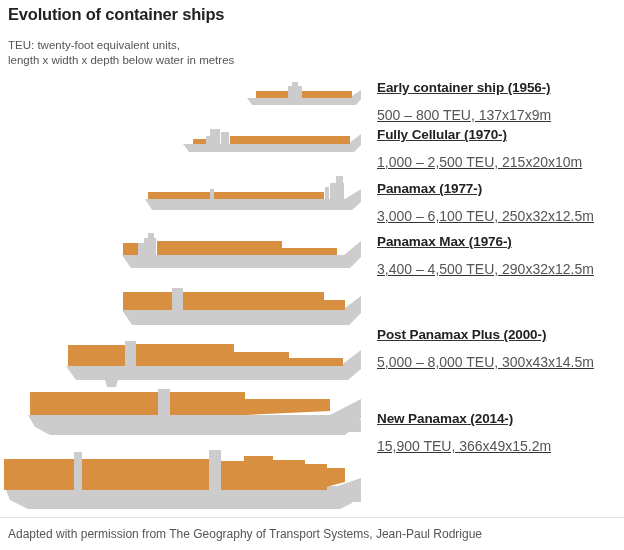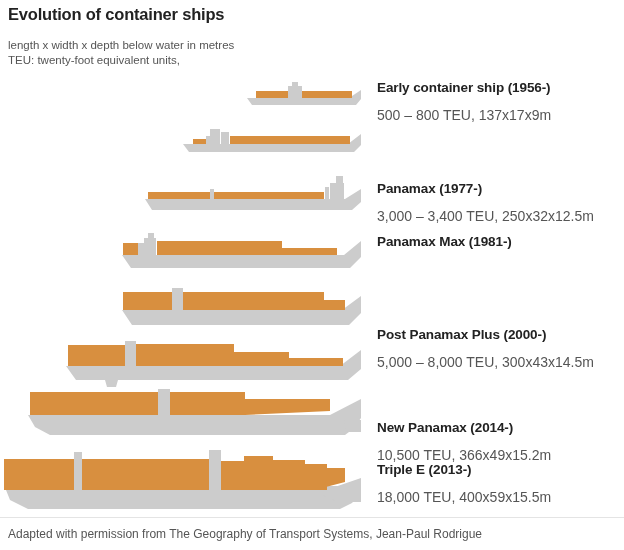--- a/index.html
+++ b/index.html
@@ -56,20 +56,21 @@
   #ships {
     position: absolute;
     left: 0;
     top: 0;
     width: 624px;
     height: 550px;
   }
   .row-label {
     position: absolute;
     left: 377px;
+    text-decoration: underline;
   }
   .row-label .name {
     font-size: 13.5px;
     font-weight: bold;
     color: #222222;
     white-space: nowrap;
     letter-spacing: -0.1px;
   }
   .row-label .spec {
     font-size: 14px;
@@ -79,22 +80,22 @@
   }
 </style>
 </head>
 <body>
 
 <div id="page">
 
   <div class="title">Evolution of container ships</div>
 
   <div class="subtitle">
+    <div>TEU: twenty-foot equivalent units,</div>
     <div>length x width x depth below water in metres</div>
-    <div>TEU: twenty-foot equivalent units,</div>
   </div>
 
   <svg id="ships" width="624" height="550" viewBox="0 0 624 550">
 
     <g>
       <path fill="#cccccc" d="M247,98 L349,98 L361,90 L361,99 L356,105 L252,105 Z"></path>
       <rect fill="#cccccc" x="288" y="86" width="14" height="12"></rect>
       <rect fill="#cccccc" x="292" y="82" width="6" height="5"></rect>
       <rect fill="#d88f3f" x="256" y="91" width="32" height="7"></rect>
       <rect fill="#d88f3f" x="302" y="91" width="50" height="7"></rect>
@@ -170,42 +171,43 @@
       <rect fill="#d88f3f" x="305" y="464" width="22" height="26"></rect>
       <path fill="#d88f3f" d="M327,468 L345,468 L345,482 L322,488 L327,480 Z"></path>
     </g>
   </svg>
 
   <div class="row-label" style="top:80px">
     <div class="name">Early container ship (1956-)</div>
     <div class="spec">500 – 800 TEU, 137x17x9m</div>
   </div>
 
+  <div class="row-label" style="top:127px">
+    <div class="name">Fully Cellular (1970-)</div>
+    <div class="spec">1,000 – 2,500 TEU, 215x20x10m</div>
+  </div>
 
   <div class="row-label" style="top:181px">
     <div class="name">Panamax (1977-)</div>
-    <div class="spec">3,000 – 3,400 TEU, 250x32x12.5m</div>
+    <div class="spec">3,000 – 6,100 TEU, 250x32x12.5m</div>
   </div>
 
   <div class="row-label" style="top:234px">
-    <div class="name">Panamax Max (1981-)</div>
+    <div class="name">Panamax Max (1976-)</div>
+    <div class="spec">3,400 – 4,500 TEU, 290x32x12.5m</div>
   </div>
 
 
   <div class="row-label" style="top:327px">
     <div class="name">Post Panamax Plus (2000-)</div>
     <div class="spec">5,000 – 8,000 TEU, 300x43x14.5m</div>
   </div>
 
-  <div class="row-label" style="top:420px">
+  <div class="row-label" style="top:411px">
     <div class="name">New Panamax (2014-)</div>
-    <div class="spec">10,500 TEU, 366x49x15.2m</div>
-  </div>
-
-  <div class="row-label" style="top:462px">
-    <div class="name">Triple E (2013-)</div>
-    <div class="spec">18,000 TEU, 400x59x15.5m</div>
-  </div>
+    <div class="spec">15,900 TEU, 366x49x15.2m</div>
+  </div>
+
 
   <div class="rule"></div>
   <div class="footer">Adapted with permission from The Geography of Transport Systems, Jean-Paul Rodrigue</div>
 
 </div>
 
 </body></html>

